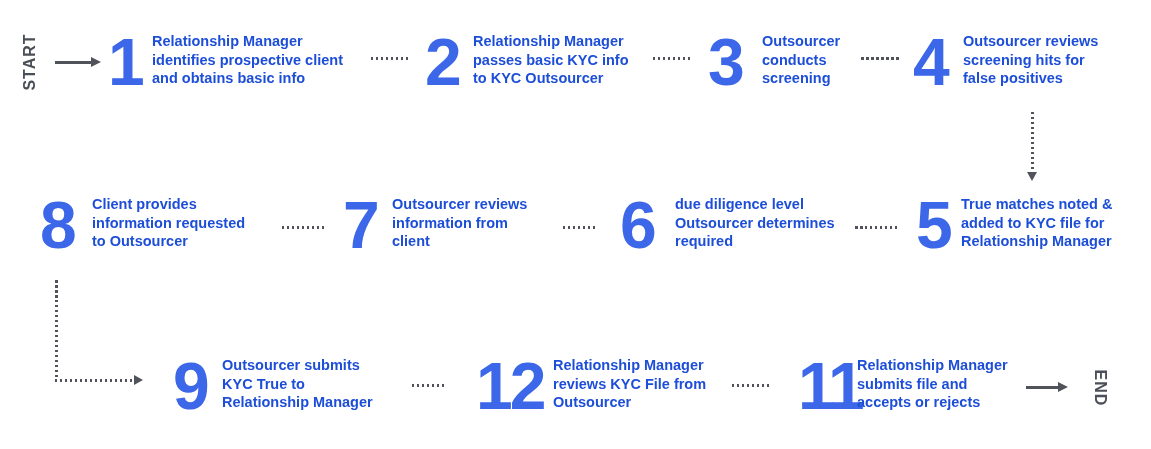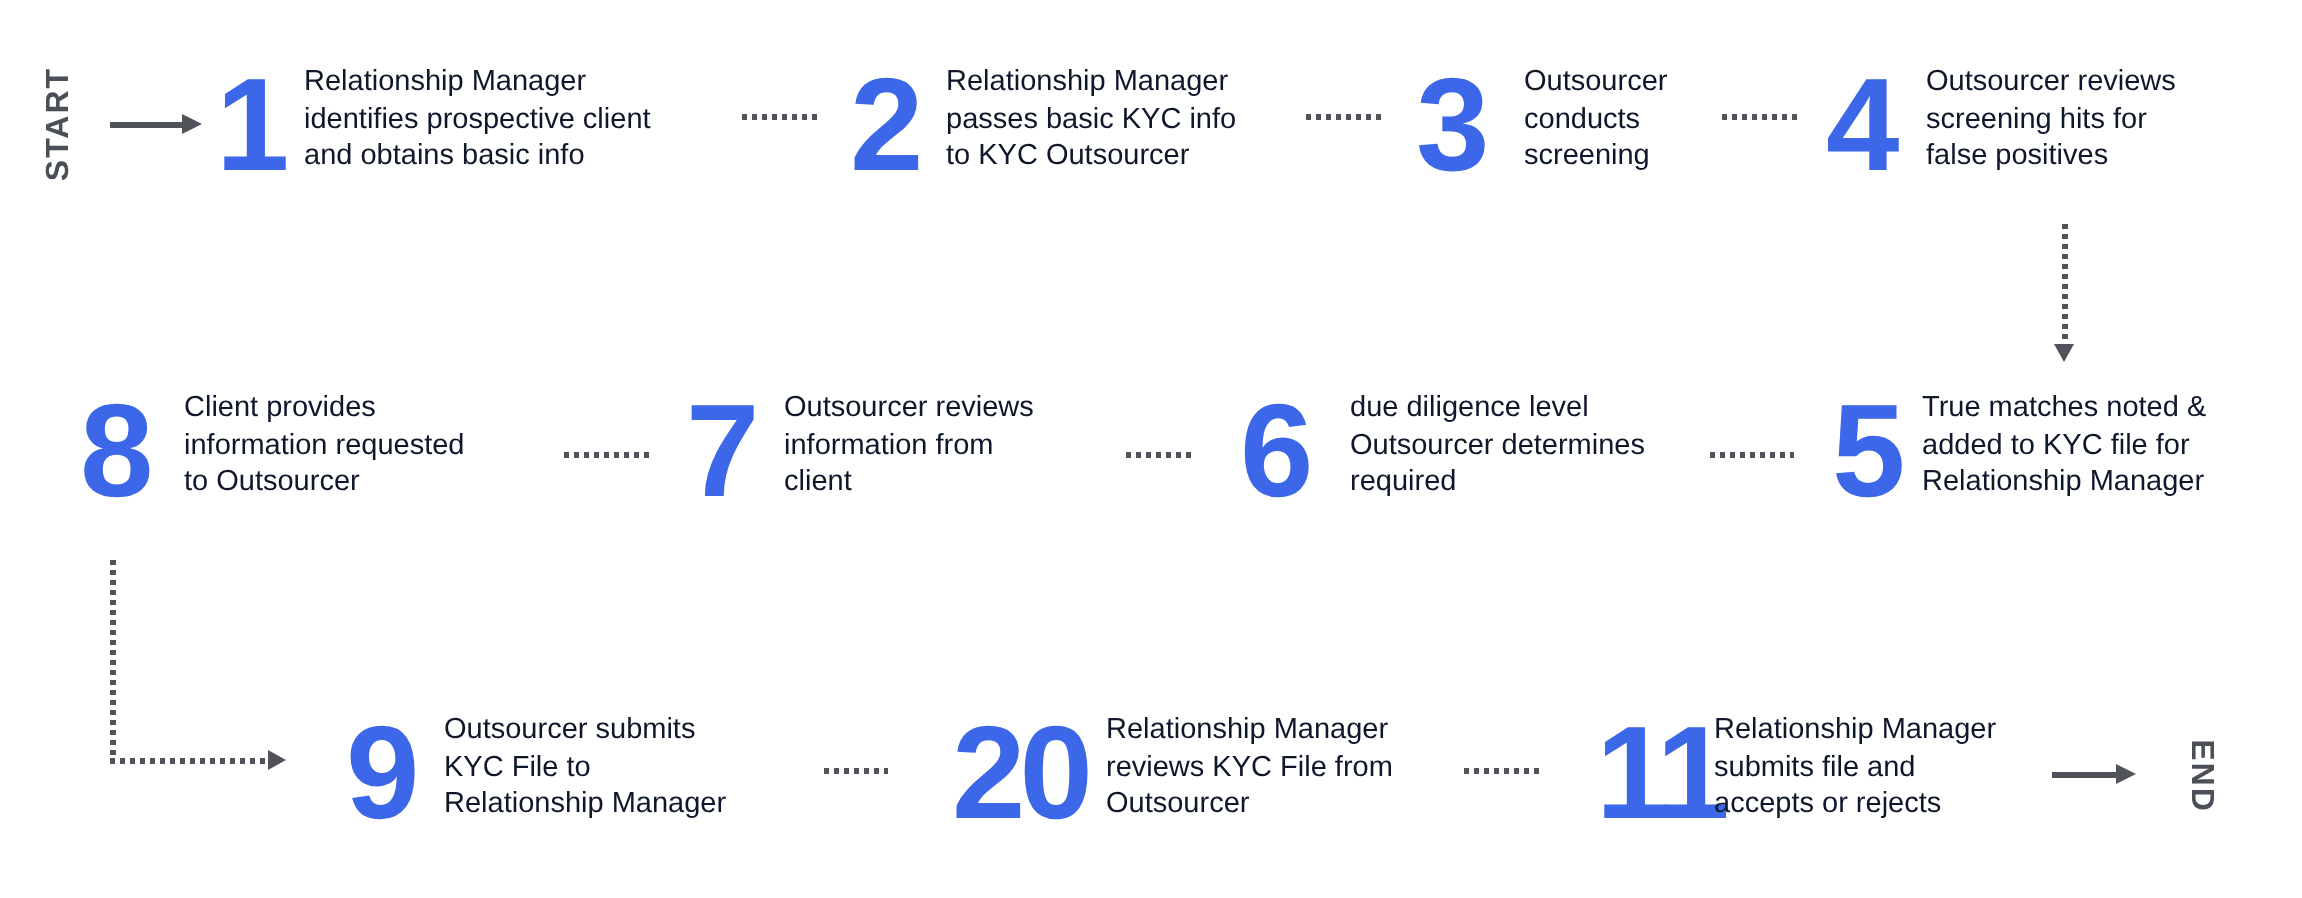--- a/index.html
+++ b/index.html
@@ -32,24 +32,25 @@
     font-size: 66px;
     font-weight: 700;
     line-height: 58px;
     letter-spacing: -3px;
     white-space: nowrap;
   }
 
   
   .txt {
     position: absolute;
-    color: #0f172a;
+    color: #1d4ed8;
     font-size: 14.5px;
     line-height: 18.5px;
     white-space: nowrap;
+    font-weight: bold;
   }
   .txt span { display: block; }
 
   
   .dots-h {
     position: absolute;
     height: 2.5px;
     background-image: repeating-linear-gradient(90deg, #50545a 0, #50545a 2.5px, transparent 2.5px, transparent 5px);
   }
   
@@ -206,26 +207,26 @@
     <span>Relationship Manager</span>
   </div>
 
   <div class="dots-v elbow-v"></div>
   <div class="dots-h elbow-h"></div>
   <div class="head-right elbow-head"></div>
 
   <div class="num n9">9</div>
   <div class="txt t9">
     <span>Outsourcer submits</span>
-    <span>KYC File to</span>
+    <span>KYC True to</span>
     <span>Relationship Manager</span>
   </div>
   <div class="dots-h c910"></div>
 
-  <div class="num n10">20</div>
+  <div class="num n10">12</div>
   <div class="txt t10">
     <span>Relationship Manager</span>
     <span>reviews KYC File from</span>
     <span>Outsourcer</span>
   </div>
   <div class="dots-h c1011"></div>
 
   <div class="num n11">11</div>
   <div class="txt t11">
     <span>Relationship Manager</span>

